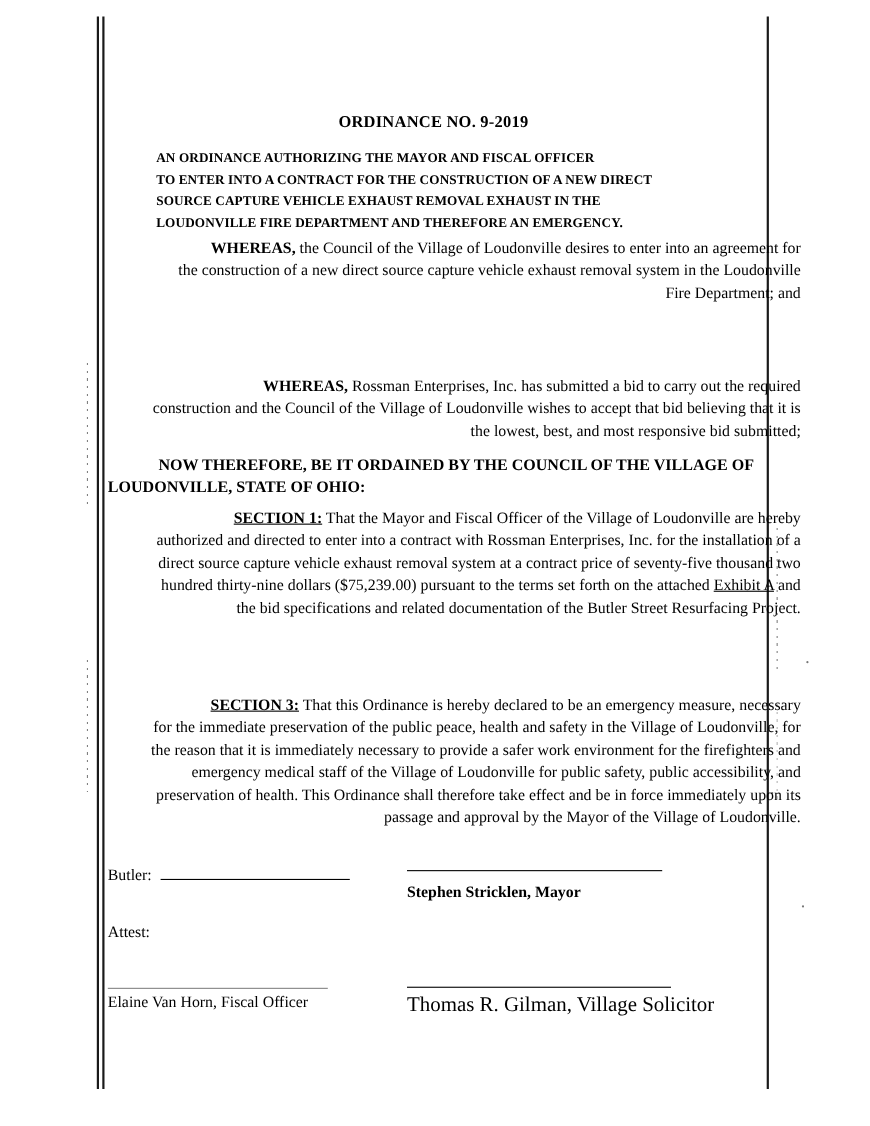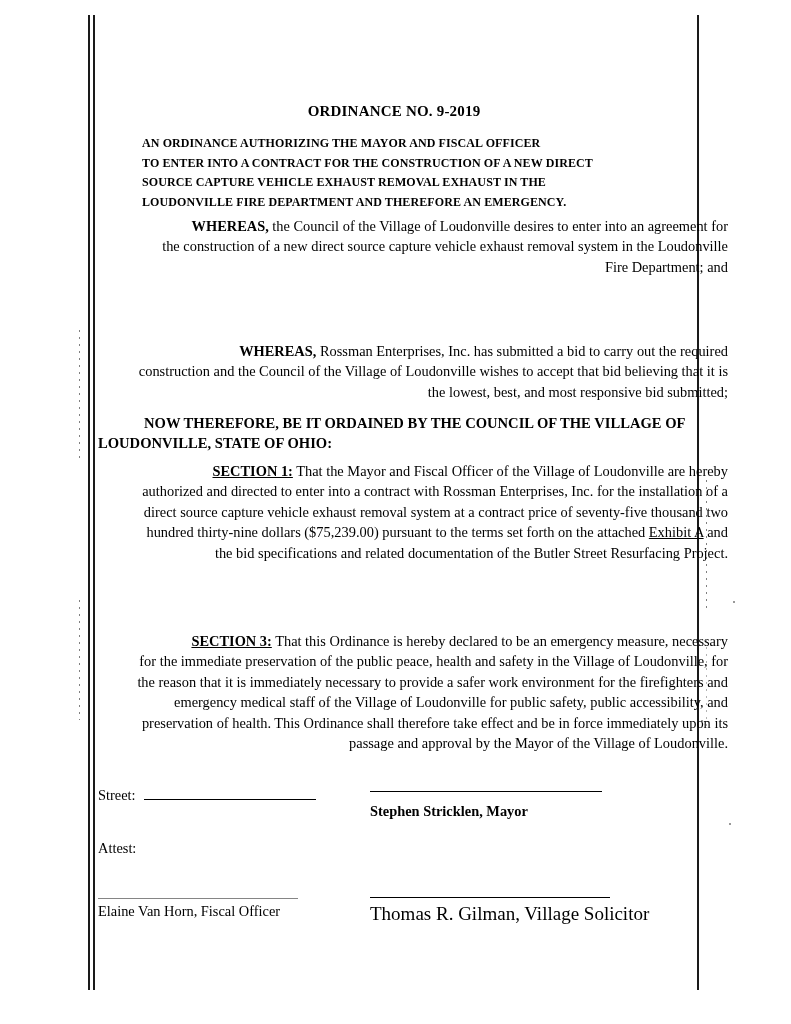--- a/index.html
+++ b/index.html
@@ -231,21 +231,21 @@
     </div>
 
 
     <div class="para" style="top:631px;">
       <span class="indent"></span><span class="bu">SECTION 3:</span><span>  That this Ordinance is hereby declared to be an emergency measure, necessary for the immediate preservation of the public peace, health and safety in the Village of Loudonville, for the reason that it is immediately necessary to provide a safer work environment for the firefighters and emergency medical staff of the Village of Loudonville for public safety, public accessibility, and preservation of health. This Ordinance shall therefore take effect and be in force immediately upon its passage and approval by the Mayor of the Village of Loudonville.</span>
     </div>
 
     <div class="sig-area">
 
       <div class="dated-row">
-        <span class="dated-label">Street:</span><span class="sig-line dated-line"></span>
+        <span class="dated-label">Butler:</span><span class="sig-line dated-line"></span>
       </div>
 
       <div class="mayor-line"></div>
       <div class="mayor-name">Stephen Stricklen, Mayor</div>
 
       <div class="attest">Attest:</div>
 
       <div class="fiscal-line"></div>
       <div class="solicitor-line"></div>
 

